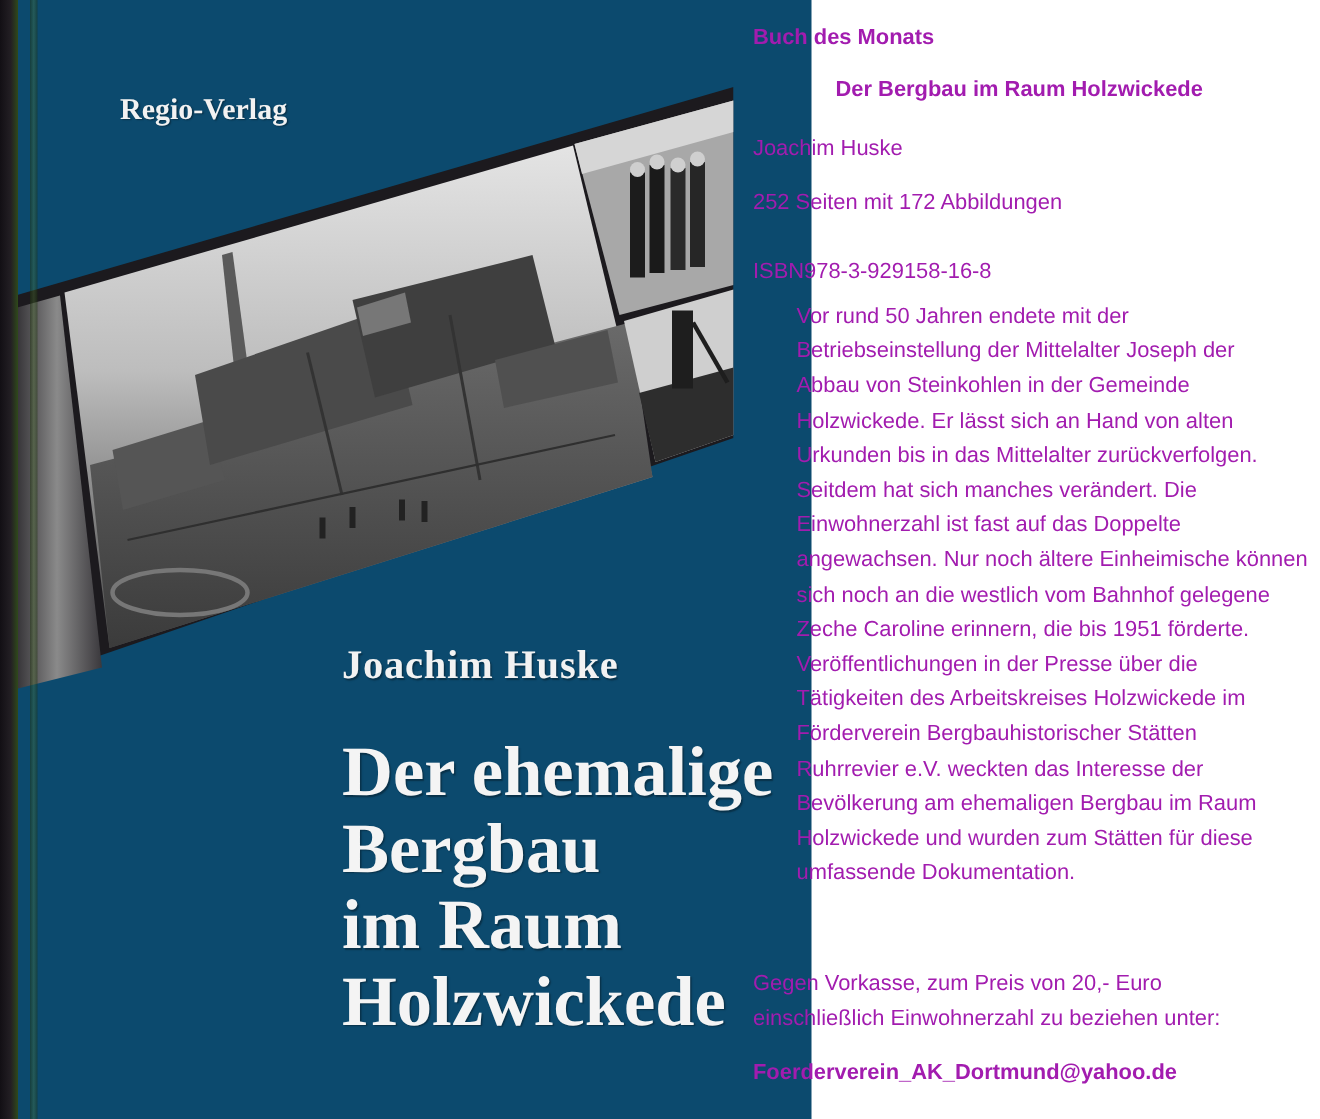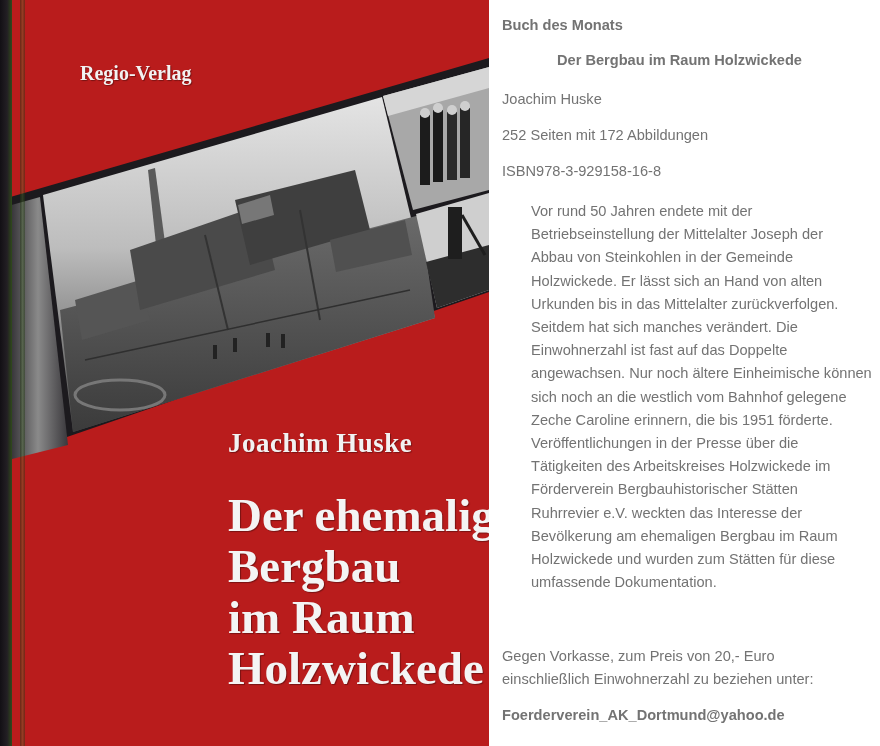--- a/index.html
+++ b/index.html
@@ -1,22 +1,22 @@
 <!DOCTYPE html>
 <html><head>
 <meta charset="utf-8">
 <style>
   html, body { margin: 0; padding: 0; }
   body {
     width: 880px; height: 746px; overflow: hidden; background: #ffffff;
     position: relative;
   }
   .cover {
-    position: absolute; left: 0; top: 0; width: 489px; height: 746px;
-    background: #b91c1c; overflow: hidden;
+    position: absolute; left: 0; top: 0; width: 541px; height: 746px;
+    background: #0c4a6e; overflow: hidden;
   }
   .spine-dark {
     position: absolute; left: 0; top: 0; width: 12px; height: 746px;
     background: linear-gradient(90deg, #120f14 0%, #231f24 60%, #2f4a1a 100%);
     z-index: 5;
   }
   .spine-groove {
     position: absolute; left: 20px; top: 0; width: 5px; height: 746px;
     background: linear-gradient(90deg, rgba(30,50,15,0.5), rgba(80,120,50,0.35), rgba(30,50,15,0.45));
     z-index: 4;
@@ -34,21 +34,21 @@
   }
   .title-cover {
     position: absolute; left: 228px; top: 490px; z-index: 6;
     color: #f4f4f4; font-family: "Liberation Serif", serif; font-weight: bold; font-size: 47px;
     line-height: 51px; text-shadow: 1px 1px 1px rgba(0,0,0,0.35);
   }
   .title-cover div { white-space: nowrap; }
 
   .info {
     position: absolute; left: 502px; top: 0; width: 378px; height: 746px;
-    font-family: "Liberation Sans", sans-serif; color: #737373; font-size: 14.6px;
+    font-family: "Liberation Sans", sans-serif; color: #a21caf; font-size: 14.6px;
   }
   .info .line { position: absolute; left: 0; white-space: nowrap; }
   .bold { font-weight: bold; }
   .desc { position: absolute; left: 0; top: 200px; line-height: 23.2px; width: 378px; margin-left: 29px; }
   .desc div { white-space: nowrap; }
   .order { position: absolute; left: 0; top: 645px; line-height: 23.2px; }
   .order div { white-space: nowrap; }
 </style>
 </head>
 <body>
@@ -133,21 +133,21 @@
     <div>im Raum</div>
     <div>Holzwickede</div>
   </div>
 </div>
 
 <div class="info">
   <div class="line bold" style="top:17px;">Buch des Monats</div>
   <div class="line bold" style="top:52px; left:55px;">Der Bergbau im Raum Holzwickede</div>
   <div class="line" style="top:91px;">Joachim Huske</div>
   <div class="line" style="top:127px;">252 Seiten mit 172 Abbildungen</div>
-  <div class="line" style="top:163px;">ISBN978-3-929158-16-8</div>
+  <div class="line" style="top:173px;">ISBN978-3-929158-16-8</div>
 
   <div class="desc">
     <div>Vor rund 50 Jahren endete mit der</div>
     <div>Betriebseinstellung der Mittelalter Joseph der</div>
     <div>Abbau von Steinkohlen in der Gemeinde</div>
     <div>Holzwickede. Er lässt sich an Hand von alten</div>
     <div>Urkunden bis in das Mittelalter zurückverfolgen.</div>
     <div>Seitdem hat sich manches verändert. Die</div>
     <div>Einwohnerzahl ist fast auf das Doppelte</div>
     <div>angewachsen. Nur noch ältere Einheimische können</div>

